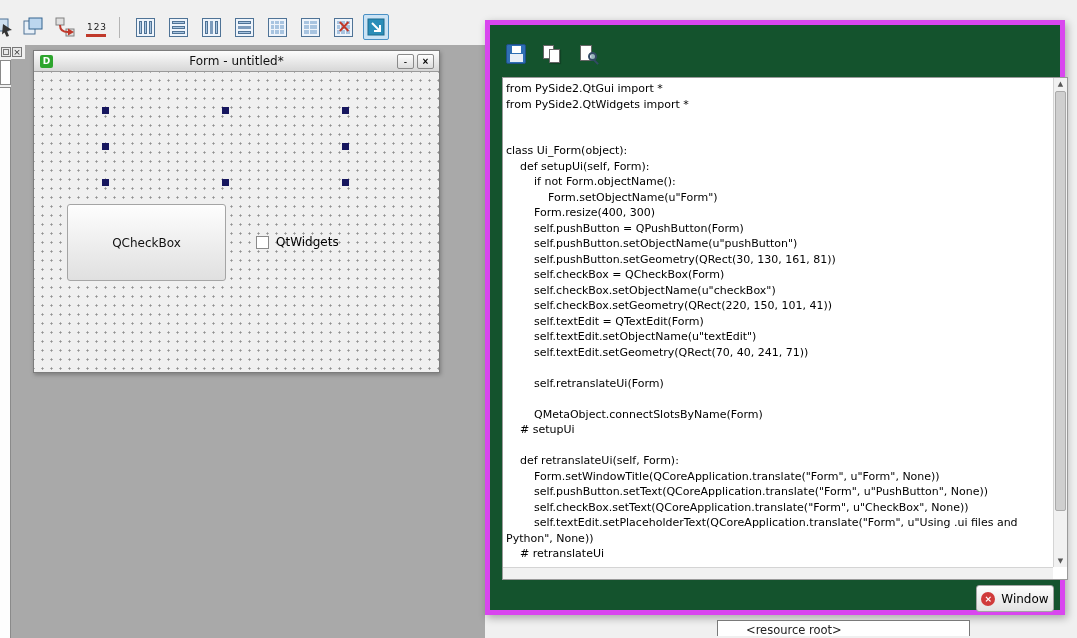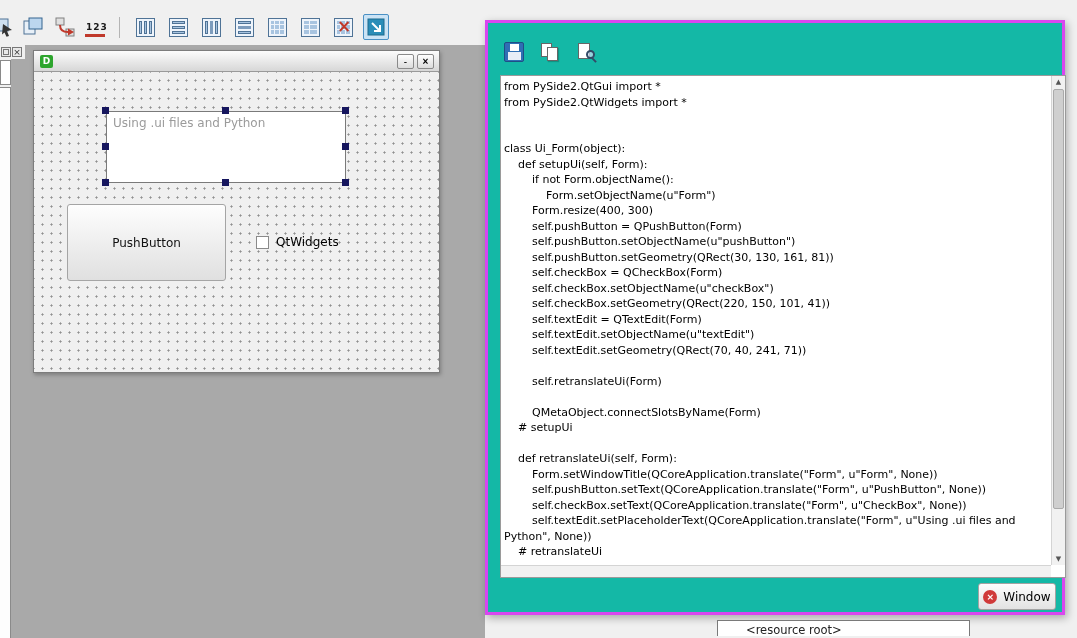--- a/index.html
+++ b/index.html
@@ -20,21 +20,21 @@
 
   .ic-frame { position:relative; width:19px; height:19px; border:1px solid #4f7396; background:#eef4fb; display:flex; gap:2px; padding:2px; }
   .ic-frame.h { flex-direction:row; }
   .ic-frame.v { flex-direction:column; }
   .ic-frame .bar { flex:1; background:#a8c4e0; border:1px solid #4f7396; }
   .ic-frame .divider { flex:0 0 3px; background:#7d9cbd; border:none; }
   .ic-grid { width:19px; height:19px; border:1px solid #4f7396; background:#eef4fb; display:grid; grid-template-columns:1fr 1fr 1fr; grid-template-rows:1fr 1fr 1fr; gap:1px; padding:2px; position:relative; }
   .ic-grid i { background:#a8c4e0; }
   .ic-grid.formcols { grid-template-columns:5px 1fr; }
   .ic-grid .redx { position:absolute; left:0; top:-3px; width:19px; text-align:center; color:#c0392b; font-size:17px; font-weight:bold; }
-  .ic-123 { position:relative; font-size:9px; font-weight:bold; color:#1a1a1a; letter-spacing:1px; }
+  .ic-123 { position:relative; font-size:9px; font-weight:normal; color:#1a1a1a; letter-spacing:1px; }
   .ic-123::after { content:''; position:absolute; left:-1px; bottom:-5px; width:20px; height:3px; background:#c0392b; }
 
   
   .dock-corner { position:absolute; left:0; top:45px; width:25px; height:14px; background:#f0f0f0; }
   .dock-btn { position:absolute; width:10px; height:10px; border:1px solid #777; background:#e9e9e9; }
   .dock-btn.float::after { content:''; position:absolute; inset:1px; border:1px solid #777; }
   .dock-btn.close::after { content:'×'; display:block; font-size:9px; line-height:8px; text-align:center; color:#333; }
   .mini-box { position:absolute; left:0; top:60px; width:11px; height:25px; background:#fff; border:1px solid #8a8a8a; }
   .left-strip { position:absolute; left:0; top:87px; width:11px; height:551px; background:#fdfdfd; border-right:1px solid #8a8a8a; border-top:1px solid #8a8a8a; }
 
@@ -52,21 +52,21 @@
   .fw-canvas { position:absolute; top:21px; left:0; right:0; bottom:0; background-color:#f0f0f0;
     background-image:radial-gradient(circle, #8f8f8f 0.8px, transparent 1.4px); background-size:9px 9px; background-position:4px 4px; }
 
   .w-textedit { position:absolute; left:72px; top:39px; width:240px; height:72px; background:#fff; border:1px solid #7a7a7a; padding:4px 6px; color:#9b9b9b; font-size:12px; }
   .sel-handle { position:absolute; width:7px; height:7px; background:#16165e; }
   .w-pushbutton { position:absolute; left:33px; top:132px; width:159px; height:77px; background:linear-gradient(#fefefe,#ededed 55%,#e0e0e0); border:1px solid #a5a5a5; border-radius:3px; display:flex; align-items:center; justify-content:center; font-size:12px; color:#111; }
   .w-checkbox { position:absolute; left:222px; top:163px; display:flex; align-items:center; gap:7px; }
   .cb-box { width:13px; height:13px; background:#fff; border:1px solid #8a8a8a; }
 
   
-  .preview-dialog { position:absolute; left:485px; top:20px; width:580px; height:595px; background:#14b8a6; border:3px solid #d946ef; box-shadow:2px 3px 8px rgba(0,0,0,.3); }
+  .preview-dialog { position:absolute; left:485px; top:20px; width:580px; height:595px; background:#14532d; border:5px solid #d946ef; box-shadow:2px 3px 8px rgba(0,0,0,.3); }
   .pd-toolbar { position:absolute; left:12px; top:15px; display:flex; gap:8px; }
   .pd-tbtn { width:28px; height:28px; display:flex; align-items:center; justify-content:center; border:1px solid transparent; border-radius:2px; }
 
   .ic-save { position:relative; width:20px; height:20px; background:#2f6fb4; border:1px solid #1f4f86; border-radius:2px; }
   .ic-save::before { content:''; position:absolute; top:1px; left:5px; width:9px; height:7px; background:#fff; }
   .ic-save::after { content:''; position:absolute; bottom:1px; left:3px; width:13px; height:8px; background:#e8eef7; }
   .ic-copy { position:relative; width:20px; height:20px; }
   .ic-copy .pg { position:absolute; width:11px; height:14px; background:#fff; border:1px solid #666; }
   .ic-copy .pg.back { left:1px; top:1px; }
   .ic-copy .pg.front { left:7px; top:5px; box-shadow:1px 1px 1px rgba(0,0,0,.2); }
@@ -201,34 +201,34 @@
 
   <div class="dock-corner"></div>
   <div class="dock-btn float" style="left:1px; top:47px"></div>
   <div class="dock-btn close" style="left:12px; top:47px"></div>
   <div class="mini-box"></div>
   <div class="left-strip"></div>
 
   <div class="form-window">
     <div class="fw-titlebar">
       <span class="fw-icon">D</span>
+      <span class="fw-title">Form - untitled*</span>
       <button class="fw-btn fw-min">-</button>
       <button class="fw-btn fw-close">×</button>
     </div>
     <div class="fw-canvas">
-      <div class="w-textedit">Using .ui files and Python</div>
       <div class="sel-handle" style="left:68px; top:35px"></div>
       <div class="sel-handle" style="left:188px; top:35px"></div>
       <div class="sel-handle" style="left:308px; top:35px"></div>
       <div class="sel-handle" style="left:68px; top:71px"></div>
       <div class="sel-handle" style="left:308px; top:71px"></div>
       <div class="sel-handle" style="left:68px; top:107px"></div>
       <div class="sel-handle" style="left:188px; top:107px"></div>
       <div class="sel-handle" style="left:308px; top:107px"></div>
-      <div class="w-pushbutton">PushButton</div>
+      <div class="w-pushbutton">QCheckBox</div>
       <div class="w-checkbox">
         <span class="cb-box"></span>
         <span>QtWidgets</span>
       </div>
     </div>
   </div>
 
   <div class="preview-dialog">
     <div class="pd-toolbar">
       <div class="pd-tbtn">

